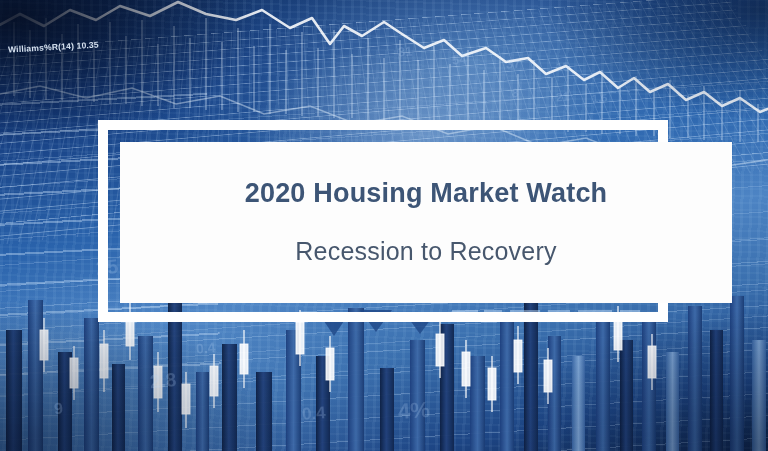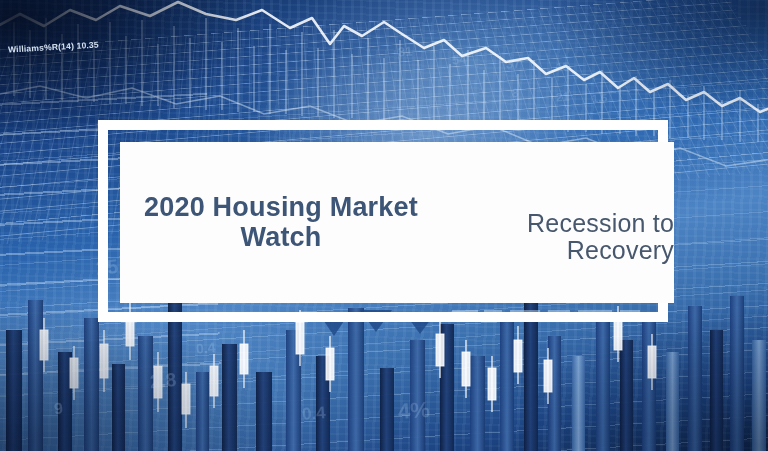--- a/index.html
+++ b/index.html
@@ -132,26 +132,26 @@
     width: 570px;
     height: 202px;
     border: 10px solid #ffffff;
     box-sizing: border-box;
     background: transparent;
   }
   .panel {
     position: absolute;
     left: 120px;
     top: 142px;
-    width: 554px;
+    width: 612px;
     height: 161px;
     background: #fdfdfd;
     box-sizing: border-box;
     display: flex;
-    flex-direction: row;
+    flex-direction: column;
     align-items: center;
     justify-content: center;
   }
   .title {
     margin: 0;
     font-size: 27px;
     font-weight: 600;
     letter-spacing: .2px;
     color: #3d5576;
     line-height: 1.1;

